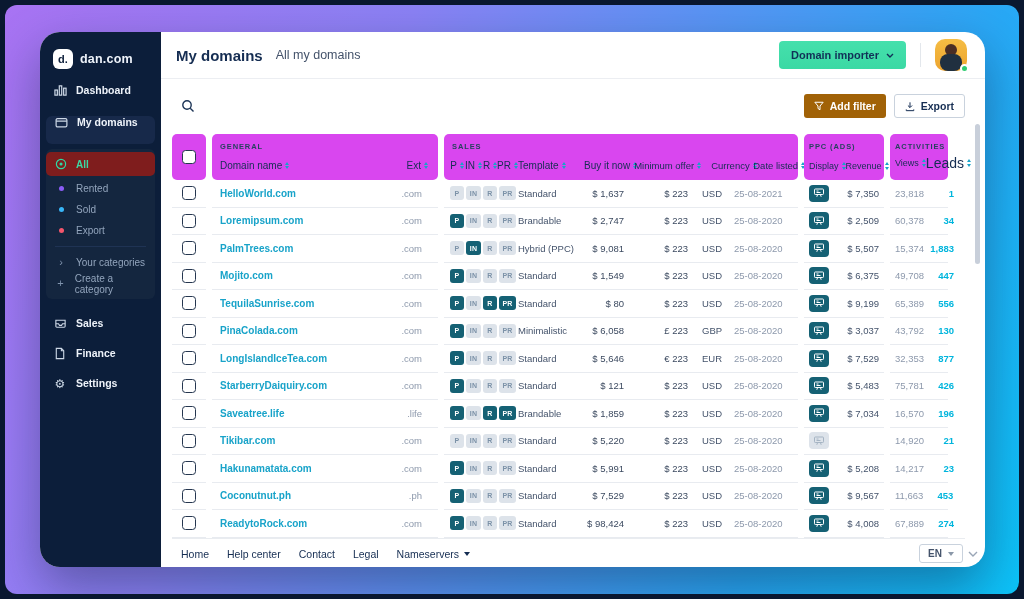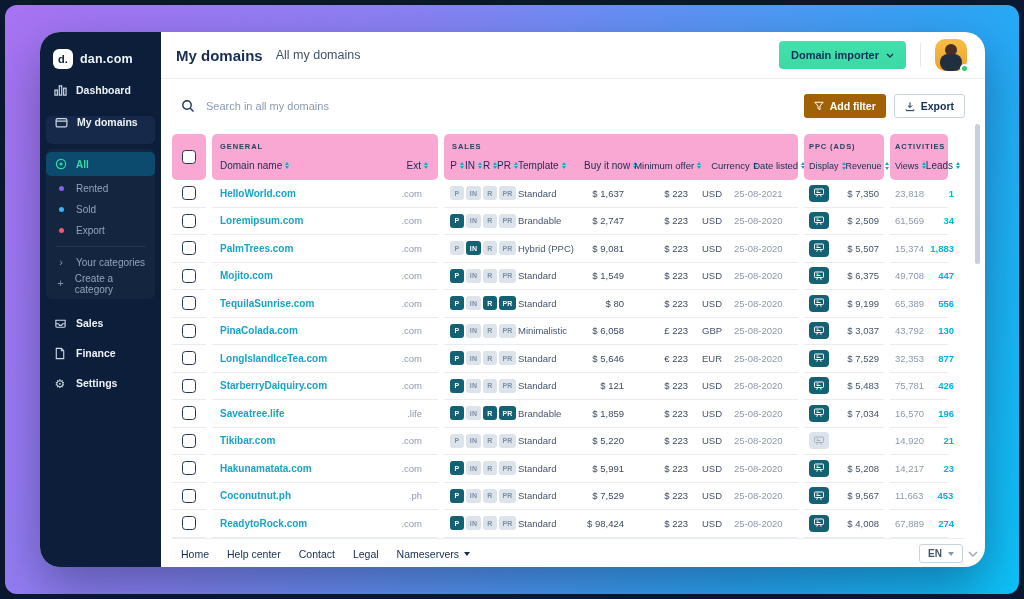--- a/index.html
+++ b/index.html
@@ -20,21 +20,21 @@
   .logo-ico{width:20px;height:20px;background:#fff;border-radius:6px;display:flex;align-items:center;justify-content:center;
     color:#0c1e3a;font-weight:bold;font-size:11px}
   .logo-name{font-weight:bold;font-size:12.5px;letter-spacing:.2px}
   .nav-item{display:flex;align-items:flex-start;gap:9px;height:30px;padding:0 13px;font-size:10.5px;font-weight:bold;cursor:pointer}
   .nav-item .ni{width:14px;display:flex;justify-content:center}
   .box{margin:2px 6px;background:#17294a;border-radius:6px}
   .box .nav-item{padding:0 8px;height:28px}
   .sub-box{margin:3px 6px 8px;background:#14263f;border-radius:6px;padding-bottom:5px}
   .sub-item{display:flex;align-items:center;gap:9px;height:21px;padding:0 9px;font-size:10px;color:#93a5bd;cursor:pointer}
   .sub-item .si{width:12px;display:flex;justify-content:center;align-items:center}
-  .sub-item.active{background:#0c4a6e;border-radius:5px;height:24px;margin:3px 0 2px}
+  .sub-item.active{background:#7f1d1d;border-radius:5px;height:24px;margin:3px 0 2px}
   .sub-item.active .sub-label{color:var(--accent);font-weight:bold}
   .dot{width:5px;height:5px;border-radius:50%}
   .sub-sep{height:1px;background:#1f3354;margin:5px 9px}
   .glyph{color:#7f93ad;font-size:11px;line-height:1}
   .side-group{margin-top:10px}
   
   .main{flex:1;display:flex;flex-direction:column;min-width:0;position:relative}
   .topbar{height:47px;flex:none;display:flex;align-items:center;padding:0 18px 0 15px;border-bottom:1px solid #eceef2}
   .page-title{font-size:15px;font-weight:bold;color:var(--navy)}
   .page-sub{font-size:12.5px;color:#44536b;margin-left:13px}
@@ -52,21 +52,21 @@
   .toolbar{display:flex;align-items:center;height:34px;margin-top:10px;flex:none}
   .search-wrap{display:flex;align-items:center;gap:11px;flex:1;padding-left:9px}
   .search-input{border:none;outline:none;background:transparent;font-family:inherit;font-size:11px;color:var(--navy);width:320px}
   .search-input::placeholder{color:#8d9aad}
   .btn{height:24px;border-radius:3px;font-size:10.5px;font-weight:bold;display:flex;align-items:center;gap:6px;
     padding:0 10px;cursor:pointer;font-family:inherit}
   .btn-filter{background:#a16207;color:#fff;border:none;margin-right:8px}
   .btn-export{background:#fff;color:var(--navy);border:1px solid #c9d2dd}
   
   .thead{display:flex;gap:6px;margin-top:11px;flex:none}
-  .hseg{background:#f9a8d4;border-radius:5px;height:46px;display:flex;flex-direction:column;justify-content:space-between;padding:8px 0 9px}
+  .hseg{background:#d946ef;border-radius:5px;height:46px;display:flex;flex-direction:column;justify-content:space-between;padding:8px 0 9px}
   .seg-check{width:34px;flex:none}
   .seg-general{width:226px;flex:none}
   .seg-sales{width:354px;flex:none}
   .seg-ppc{width:80px;flex:none}
   .seg-activities{width:58px;flex:none}
   .hseg.seg-check{justify-content:center;align-items:center}
   .glabel{font-size:7.5px;font-weight:bold;letter-spacing:.9px;color:#27415f;padding:0 8px;text-transform:uppercase;white-space:nowrap}
   .hcols{display:flex;align-items:center;white-space:nowrap}
   .hcol{display:inline-flex;align-items:center;font-size:10px;color:var(--navy);cursor:pointer}
   .sort{display:inline-flex;flex-direction:column;gap:1.5px;margin-left:3px}
@@ -247,21 +247,20 @@
     <div class="content">
 
       <div class="toolbar">
         <div class="search-wrap">
           <span class="ic">
             <svg width="14" height="14" viewBox="0 0 14 14" fill="none" stroke="#1d3557" stroke-width="1.4">
               <circle cx="6" cy="6" r="4.2"></circle>
                 <path d="M9.2 9.2l3.3 3.3"></path>
             </svg>
           </span>
-          <input class="search-input" placeholder="Search in all my domains" style="">
         </div>
         <button class="btn btn-filter">
           <span class="ic">
             <svg width="10" height="10" viewBox="0 0 12 12" fill="none" stroke="#fff" stroke-width="1.2">
                 <path d="M1 1.5h10L7.2 6v4.5L4.8 9V6L1 1.5z"></path>
               </svg>
           </span>
           <span>Add filter</span>
         </button>
         <button class="btn btn-export">
@@ -347,21 +346,21 @@
               </span>
           </div>
         </div>
         <div class="hseg seg-activities">
           <div class="glabel" style="padding:0 5px">ACTIVITIES</div>
           <div class="hcols in-activities">
             <span class="hcol" style="font-size:9px">
                 <span>Views</span>
                 <span class="sort"></span>
               </span>
-            <span class="hcol" style="font-size:10px">
+            <span class="hcol" style="font-size:14px">
                 <span>Leads</span>
                 <span class="sort"></span>
               </span>
           </div>
         </div>
       </div>
 
       <div class="tbody">
   <div class="trow">
     <div class="rseg seg-check">
@@ -439,21 +438,21 @@
     <div class="rseg in-ppc seg-ppc">
       <span class="chip">
         <svg width="12" height="12" viewBox="0 0 12 12" fill="none" stroke="currentColor" stroke-width="1">
           <rect x="1.5" y="2" width="9" height="5.5" rx="0.8"></rect>
                   <path d="M3.8 9.8L4.6 7.5M8.2 9.8L7.4 7.5M3.5 4h2M3.5 5.5h4"></path>
         </svg>
       </span>
       <span class="cell-revenue">$ 2,509</span>
     </div>
     <div class="rseg in-activities seg-activities">
-      <span class="cell-views">61,569</span>
+      <span class="cell-views">60,378</span>
       <span class="col-leads cell-leads">34</span>
     </div>
   </div>
 
   <div class="trow">
     <div class="rseg seg-check">
               <span class="checkbox"></span>
             </div>
     <div class="rseg seg-general in-general">
       <span class="domain">PalmTrees.com</span>

